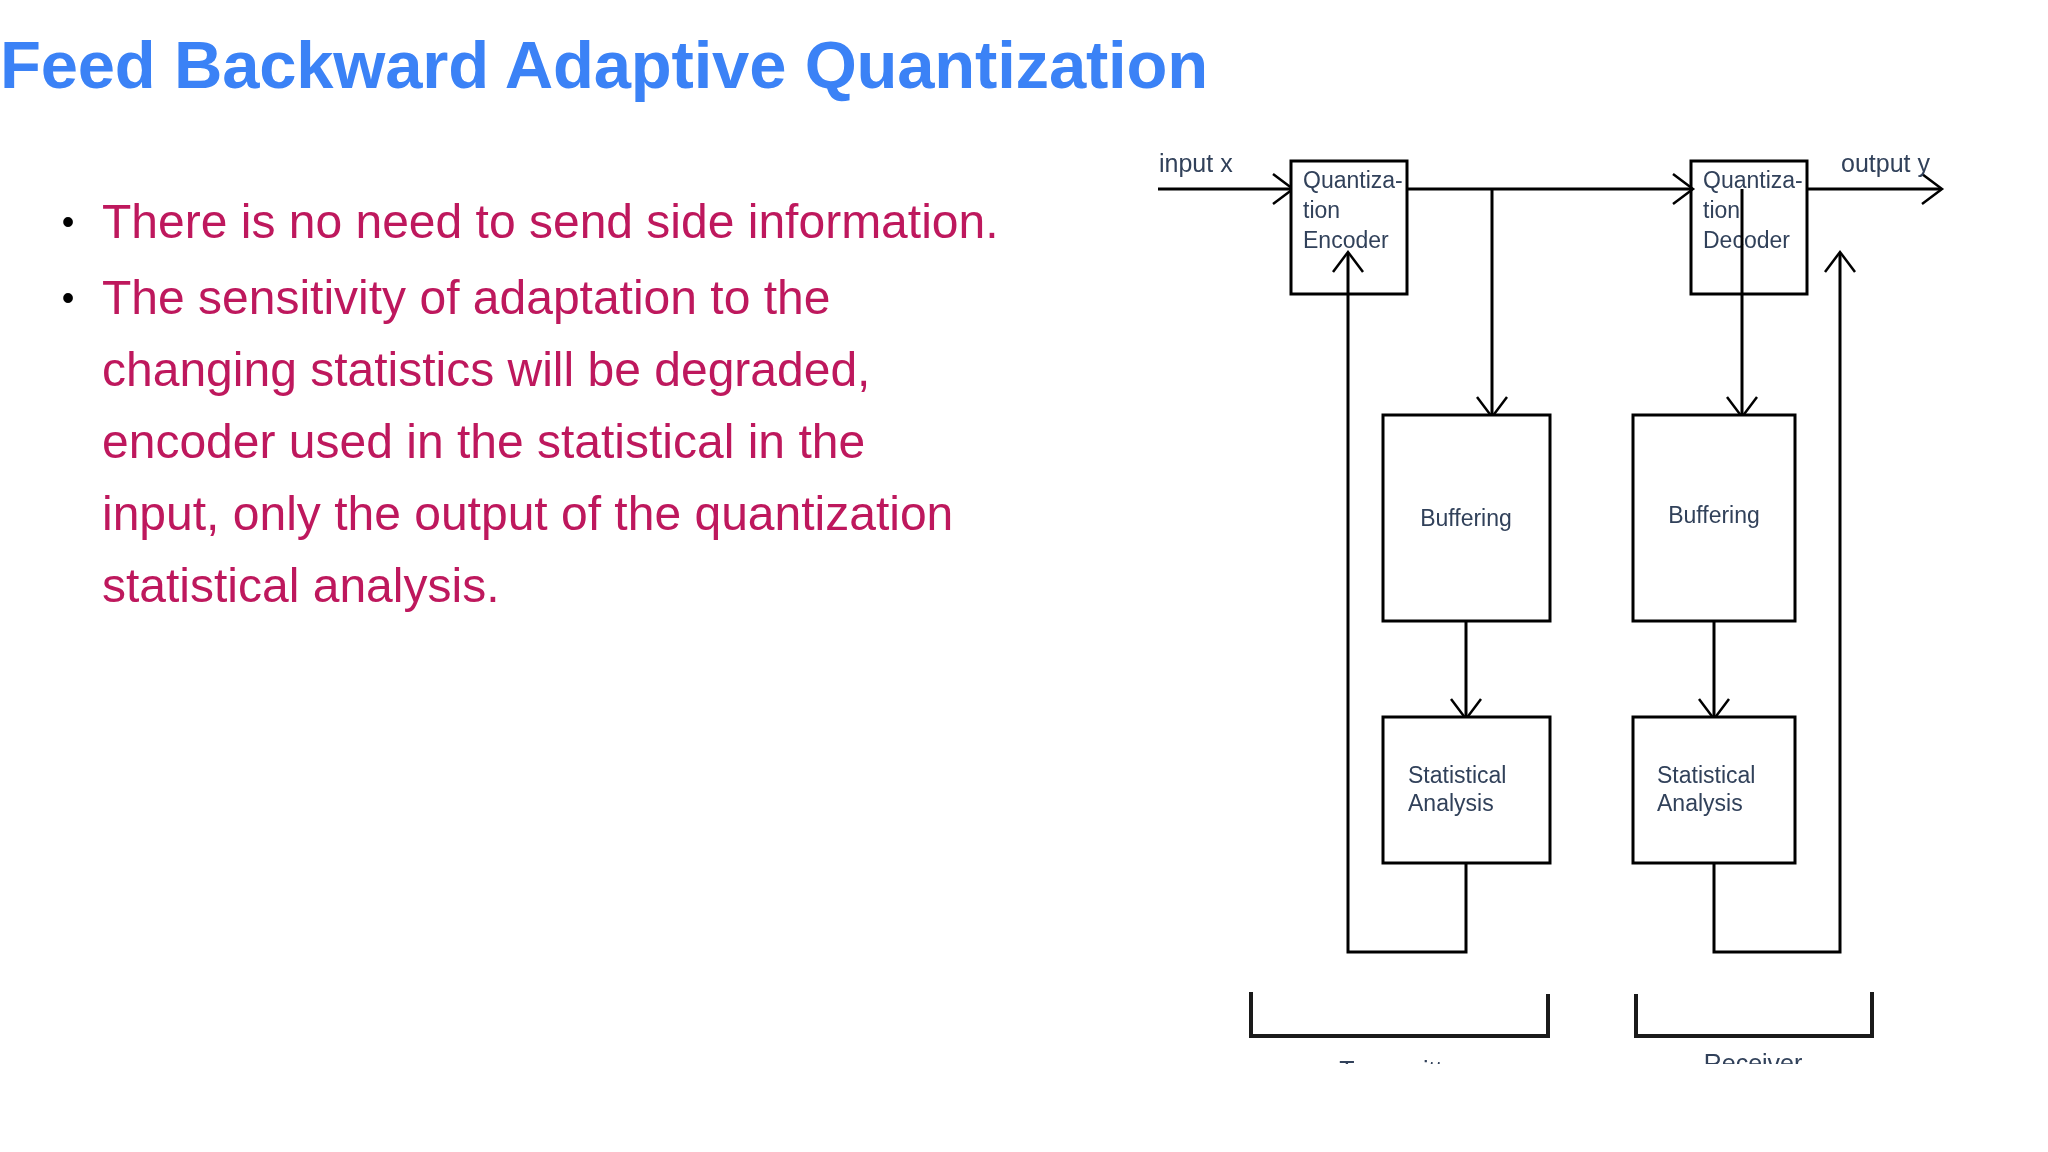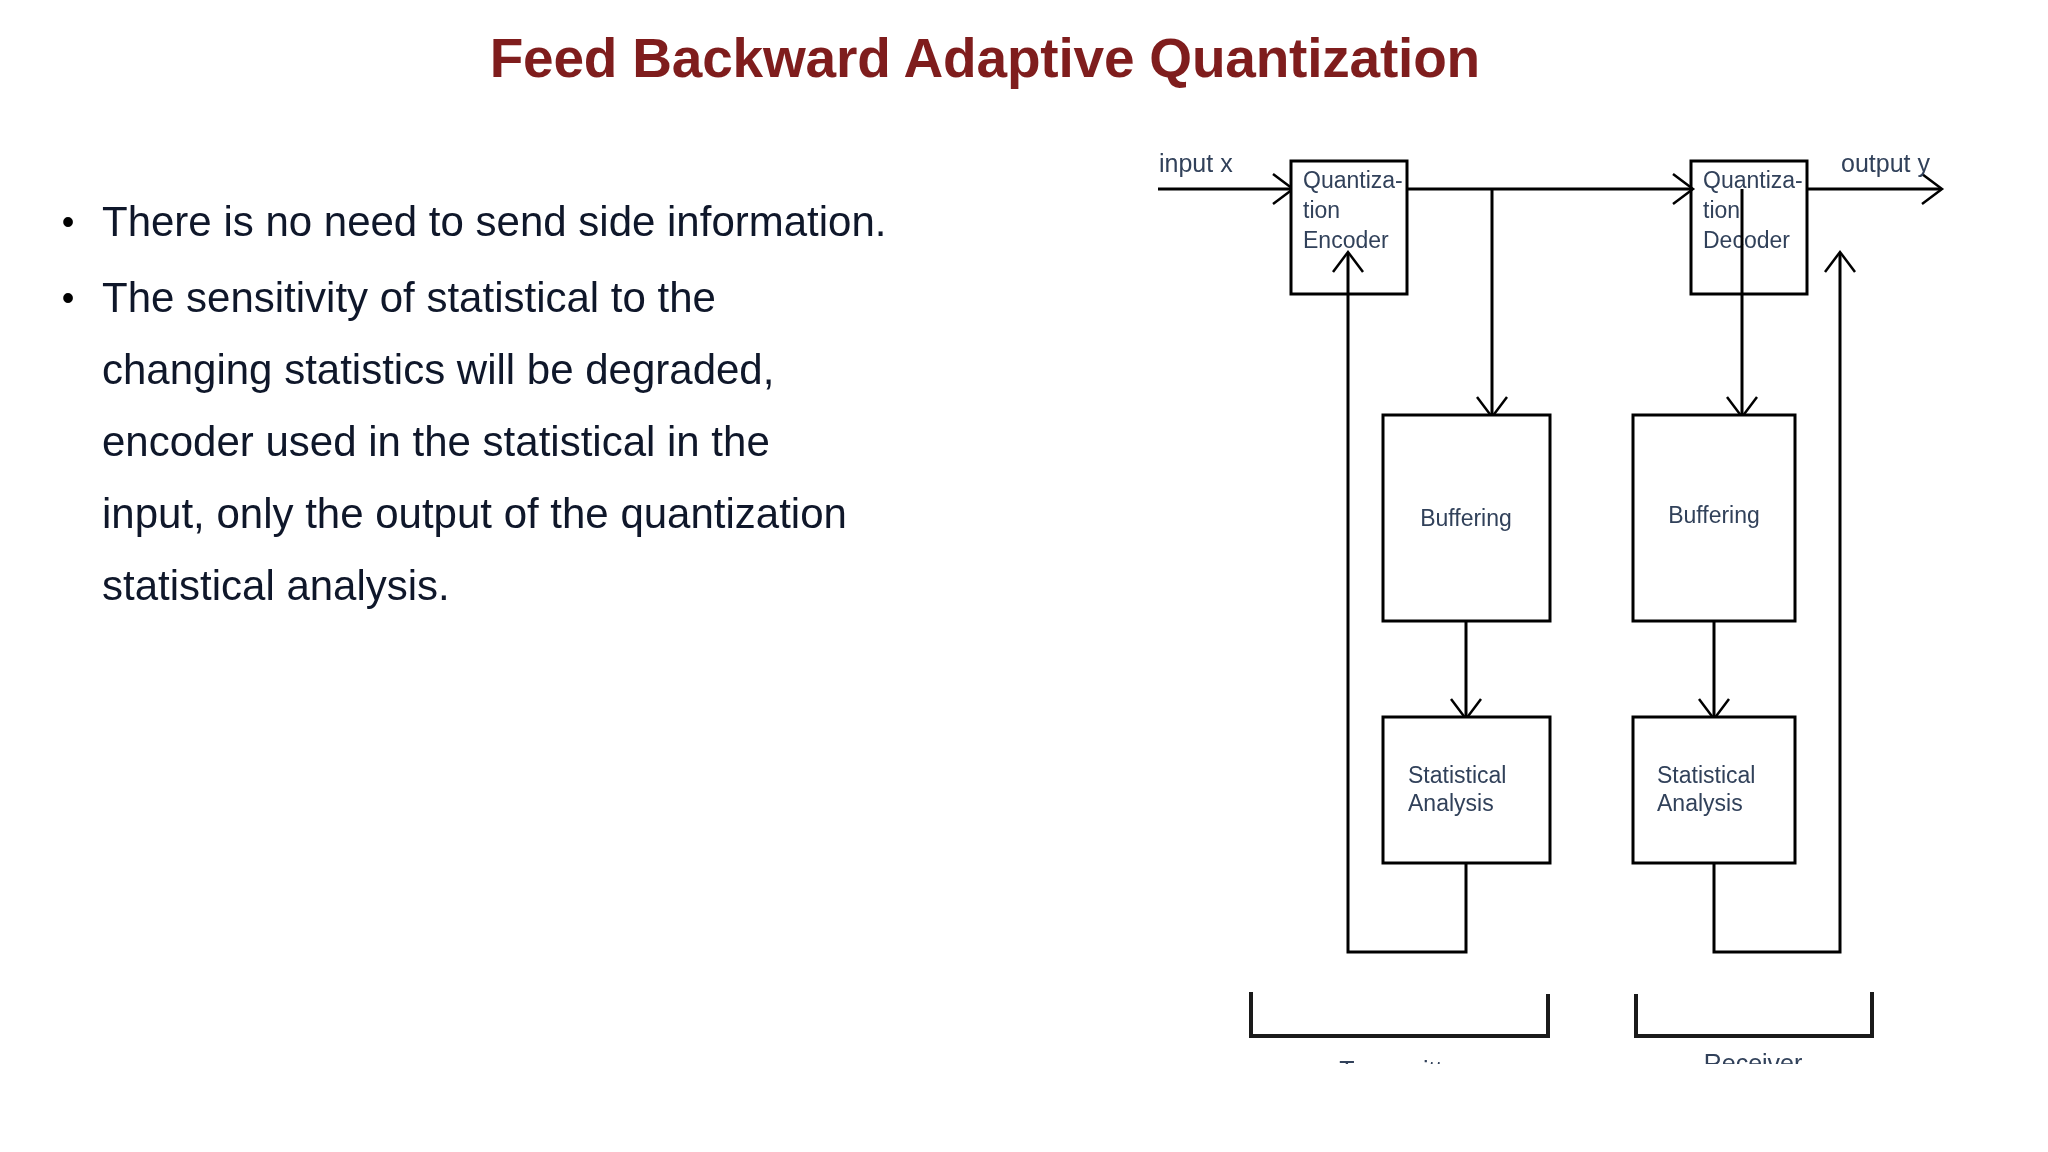--- a/index.html
+++ b/index.html
@@ -16,24 +16,24 @@
     font-family: "Liberation Sans", sans-serif;
     color: #000000;
   }
 
   
   #slide-title {
     position: absolute;
     left: 0;
     top: 26px;
     width: 1480px;
-    text-align: right;
-    font-size: 55px;
+    text-align: left;
+    font-size: 67px;
     font-weight: bold;
-    color: #7f1d1d;
+    color: #3b82f6;
     letter-spacing: -0.2px;
     white-space: nowrap;
   }
 
   
   #bullet-list {
     position: absolute;
     left: 34px;
     top: 186px;
     width: 1140px;
@@ -45,23 +45,23 @@
   }
   .bullet-marker {
     width: 68px;
     flex: 0 0 68px;
     font-size: 36px;
     line-height: 72px;
     text-align: center;
     color: #000;
   }
   .bullet-text {
-    font-size: 42px;
+    font-size: 48px;
     line-height: 72px;
-    color: #0f172a;
+    color: #be185d;
     max-width: 1040px;
   }
   .bullet-text .line { display: block; white-space: nowrap; }
 
   
   #diagram {
     position: absolute;
     left: 1140px;
     top: 104px;
     width: 908px;
@@ -116,21 +116,21 @@
   <div class="bullet-row">
     <div class="bullet-marker">•</div>
     <div class="bullet-text">
       <span class="line"> There is no need to send side information.</span>
     </div>
   </div>
 
   <div class="bullet-row">
     <div class="bullet-marker">•</div>
     <div class="bullet-text">
-      <span class="line"> The sensitivity of statistical to the</span>
+      <span class="line"> The sensitivity of adaptation to the</span>
       <span class="line">changing statistics will be degraded,</span>
       <span class="line">encoder used in the statistical in the</span>
       <span class="line">input, only the output of the quantization</span>
       <span class="line">statistical analysis.</span>
     </div>
   </div>
 
 </div>
 
 <div id="diagram">

